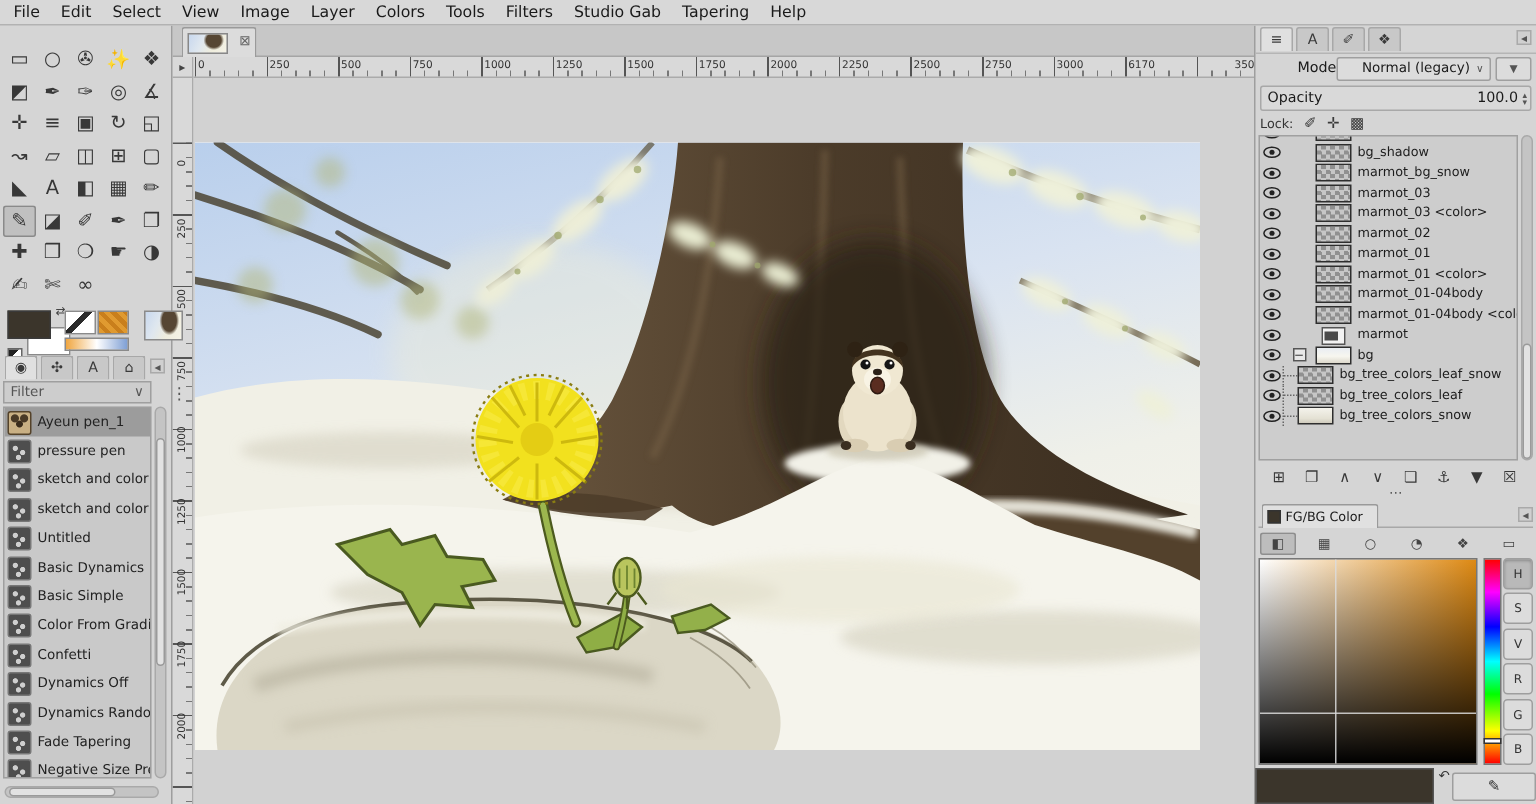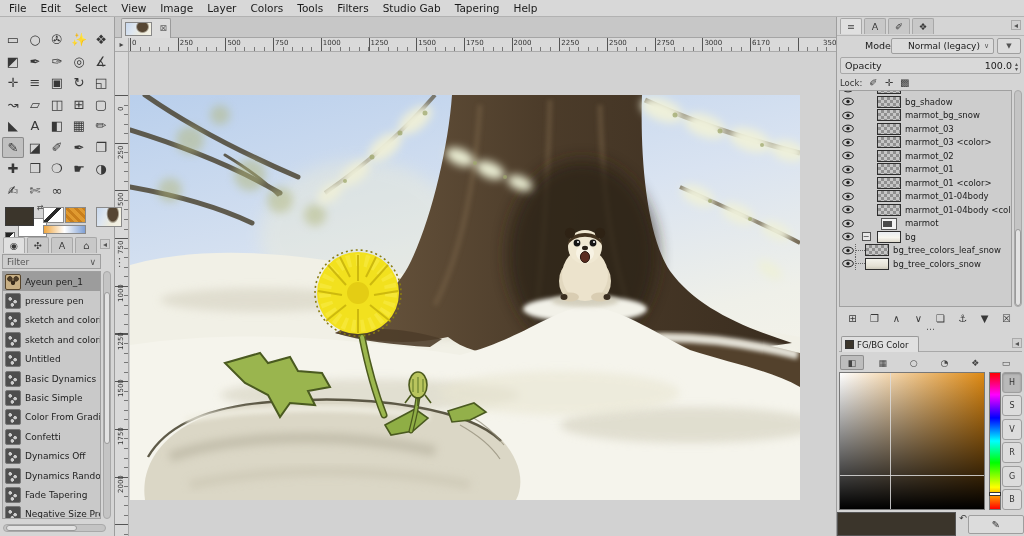--- a/index.html
+++ b/index.html
@@ -691,20 +691,33 @@
       <div class="lrow">
         <span class="eye">
           <svg width="12" height="9" viewBox="0 0 12 9">
             <ellipse cx="6" cy="4.5" rx="5.4" ry="3.4" fill="none" stroke="#222" stroke-width="1"></ellipse>
             <circle cx="6" cy="4.5" r="1.7" fill="#222"></circle>
           </svg>
         </span>
         <span class="linkcol narrow">
           <span class="tree"></span>
         </span>
+        <span class="lthumb checker"></span>
+        <span class="lname">bg_tree_colors_leaf</span>
+      </div>
+      <div class="lrow">
+        <span class="eye">
+          <svg width="12" height="9" viewBox="0 0 12 9">
+            <ellipse cx="6" cy="4.5" rx="5.4" ry="3.4" fill="none" stroke="#222" stroke-width="1"></ellipse>
+            <circle cx="6" cy="4.5" r="1.7" fill="#222"></circle>
+          </svg>
+        </span>
+        <span class="linkcol narrow">
+          <span class="tree"></span>
+        </span>
         <span class="lthumb snow"></span>
         <span class="lname">bg_tree_colors_snow</span>
       </div>
     </div>
   <div id="layerVScroll" class="vscroll">
     <div class="sthumb" style="top:64%;height:36%;"></div>
   </div>
 
   <div id="layerBtns">
       <div class="dock-btn">⊞</div>

